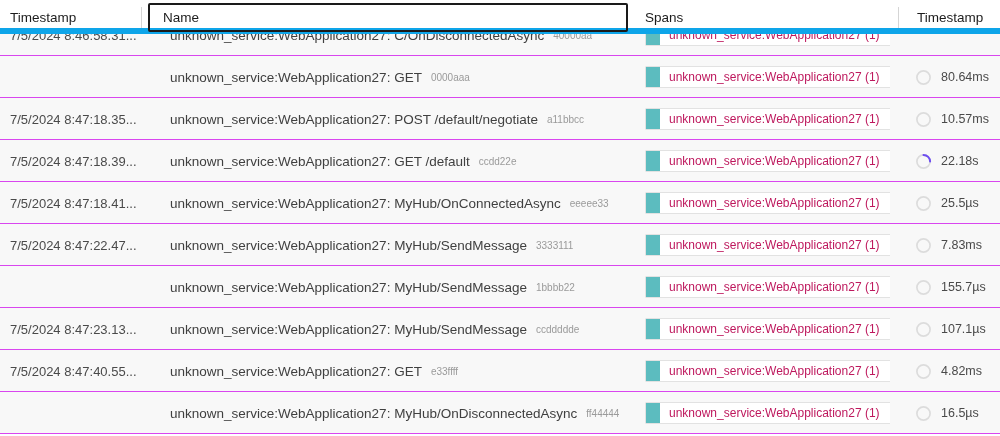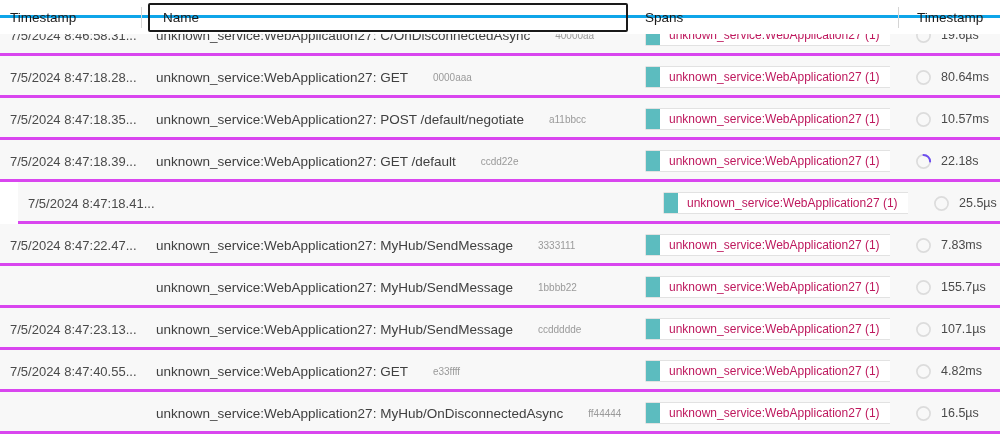--- a/index.html
+++ b/index.html
@@ -15,23 +15,23 @@
     position: relative;
     width: 1000px;
     height: 436px;
     background: #ffffff;
     overflow: hidden;
   }
 
   
   .grid-header {
     position: relative;
-    height: 18px;
+    height: 34px;
     background: #ffffff;
-    border-bottom: 3px solid #0ea5e9;
+    border-bottom: 6px solid #0ea5e9;
     z-index: 5;
   }
   .hdr-cell {
     position: absolute;
     top: 0;
     height: 34px;
     display: flex;
     align-items: center;
     font-size: 13.5px;
     color: #1c1c1c;
@@ -76,21 +76,21 @@
   }
   .rows-inner {
     position: relative;
     margin-top: -20px; 
   }
 
   .row {
     position: relative;
     height: 42px;
     background: #f8f8f8;
-    border-bottom: 3px solid #d946ef;
+    border-bottom: 1px solid #d946ef;
     text-align: center;
   }
 
   .cell {
     position: absolute;
     top: 0;
     height: 42px;
     display: flex;
     align-items: center;
     white-space: nowrap;
@@ -98,25 +98,25 @@
   }
 
   .c-time {
     left: 10px;
     width: 132px;
     font-size: 13px;
     color: #4a4a4a;
   }
 
   .c-name {
-    left: 156px;
+    left: 170px;
     width: 470px;
     font-size: 13.5px;
     color: #404040;
-    gap: 25px;
+    gap: 9px;
   }
   .name-id {
     font-size: 10px;
     color: #9a9a9a;
   }
 
   .c-spans {
     left: 645px;
     width: 245px;
   }
@@ -194,33 +194,22 @@
           <div class="cell c-name">
             <span>unknown_service:WebApplication27: C/OnDisconnectedAsync</span>
             <span class="name-id">40000aa</span>
           </div>
           <div class="cell c-spans">
             <div class="span-chip">
               <div class="span-bar" style="background: rgb(92, 188, 191);"></div>
               <div class="span-label">unknown_service:WebApplication27 (1)</div>
             </div>
           </div>
-          <div class="cell c-dur">
-            <div class="dur-ring">
-              <svg width="17" height="17" viewBox="0 0 17 17">
-                <circle cx="8.5" cy="8.5" r="6.6" fill="none" stroke="#dcdcdc" stroke-width="1.7"></circle>
-              </svg>
-            </div>
-            <span class="dur-text">19.6µs</span>
-          </div>
-        </div>
-        <div class="row" style="background: rgb(248, 248, 248);">
-          <div class="cell c-time">
-            <span>7/5/2024 8:47:18.28...</span>
-          </div>
+        </div>
+        <div class="row" style="background: rgb(248, 248, 248);">
           <div class="cell c-name">
             <span>unknown_service:WebApplication27: GET</span>
             <span class="name-id">0000aaa</span>
           </div>
           <div class="cell c-spans">
             <div class="span-chip">
               <div class="span-bar" style="background: rgb(92, 188, 191);"></div>
               <div class="span-label">unknown_service:WebApplication27 (1)</div>
             </div>
           </div>
@@ -273,23 +262,27 @@
           <div class="cell c-dur">
             <div class="dur-ring">
               <svg width="17" height="17" viewBox="0 0 17 17">
                 <circle cx="8.5" cy="8.5" r="6.6" fill="none" stroke="#dcdcdc" stroke-width="1.7"></circle>
                 <circle cx="8.5" cy="8.5" r="6.6" fill="none" stroke="#6d4df0" stroke-width="2" stroke-linecap="round" stroke-dasharray="10.37 41.47" transform="rotate(-90 8.5 8.5)"></circle>
               </svg>
             </div>
             <span class="dur-text">22.18s</span>
           </div>
         </div>
-        <div class="row" style="background: rgb(248, 248, 248); margin-left: 18px;">
+        <div class="row" style="background: rgb(248, 248, 248);">
           <div class="cell c-time">
             <span>7/5/2024 8:47:18.41...</span>
+          </div>
+          <div class="cell c-name">
+            <span>unknown_service:WebApplication27: MyHub/OnConnectedAsync</span>
+            <span class="name-id">eeeee33</span>
           </div>
           <div class="cell c-spans">
             <div class="span-chip">
               <div class="span-bar" style="background: rgb(92, 188, 191);"></div>
               <div class="span-label">unknown_service:WebApplication27 (1)</div>
             </div>
           </div>
           <div class="cell c-dur">
             <div class="dur-ring">
               <svg width="17" height="17" viewBox="0 0 17 17">

